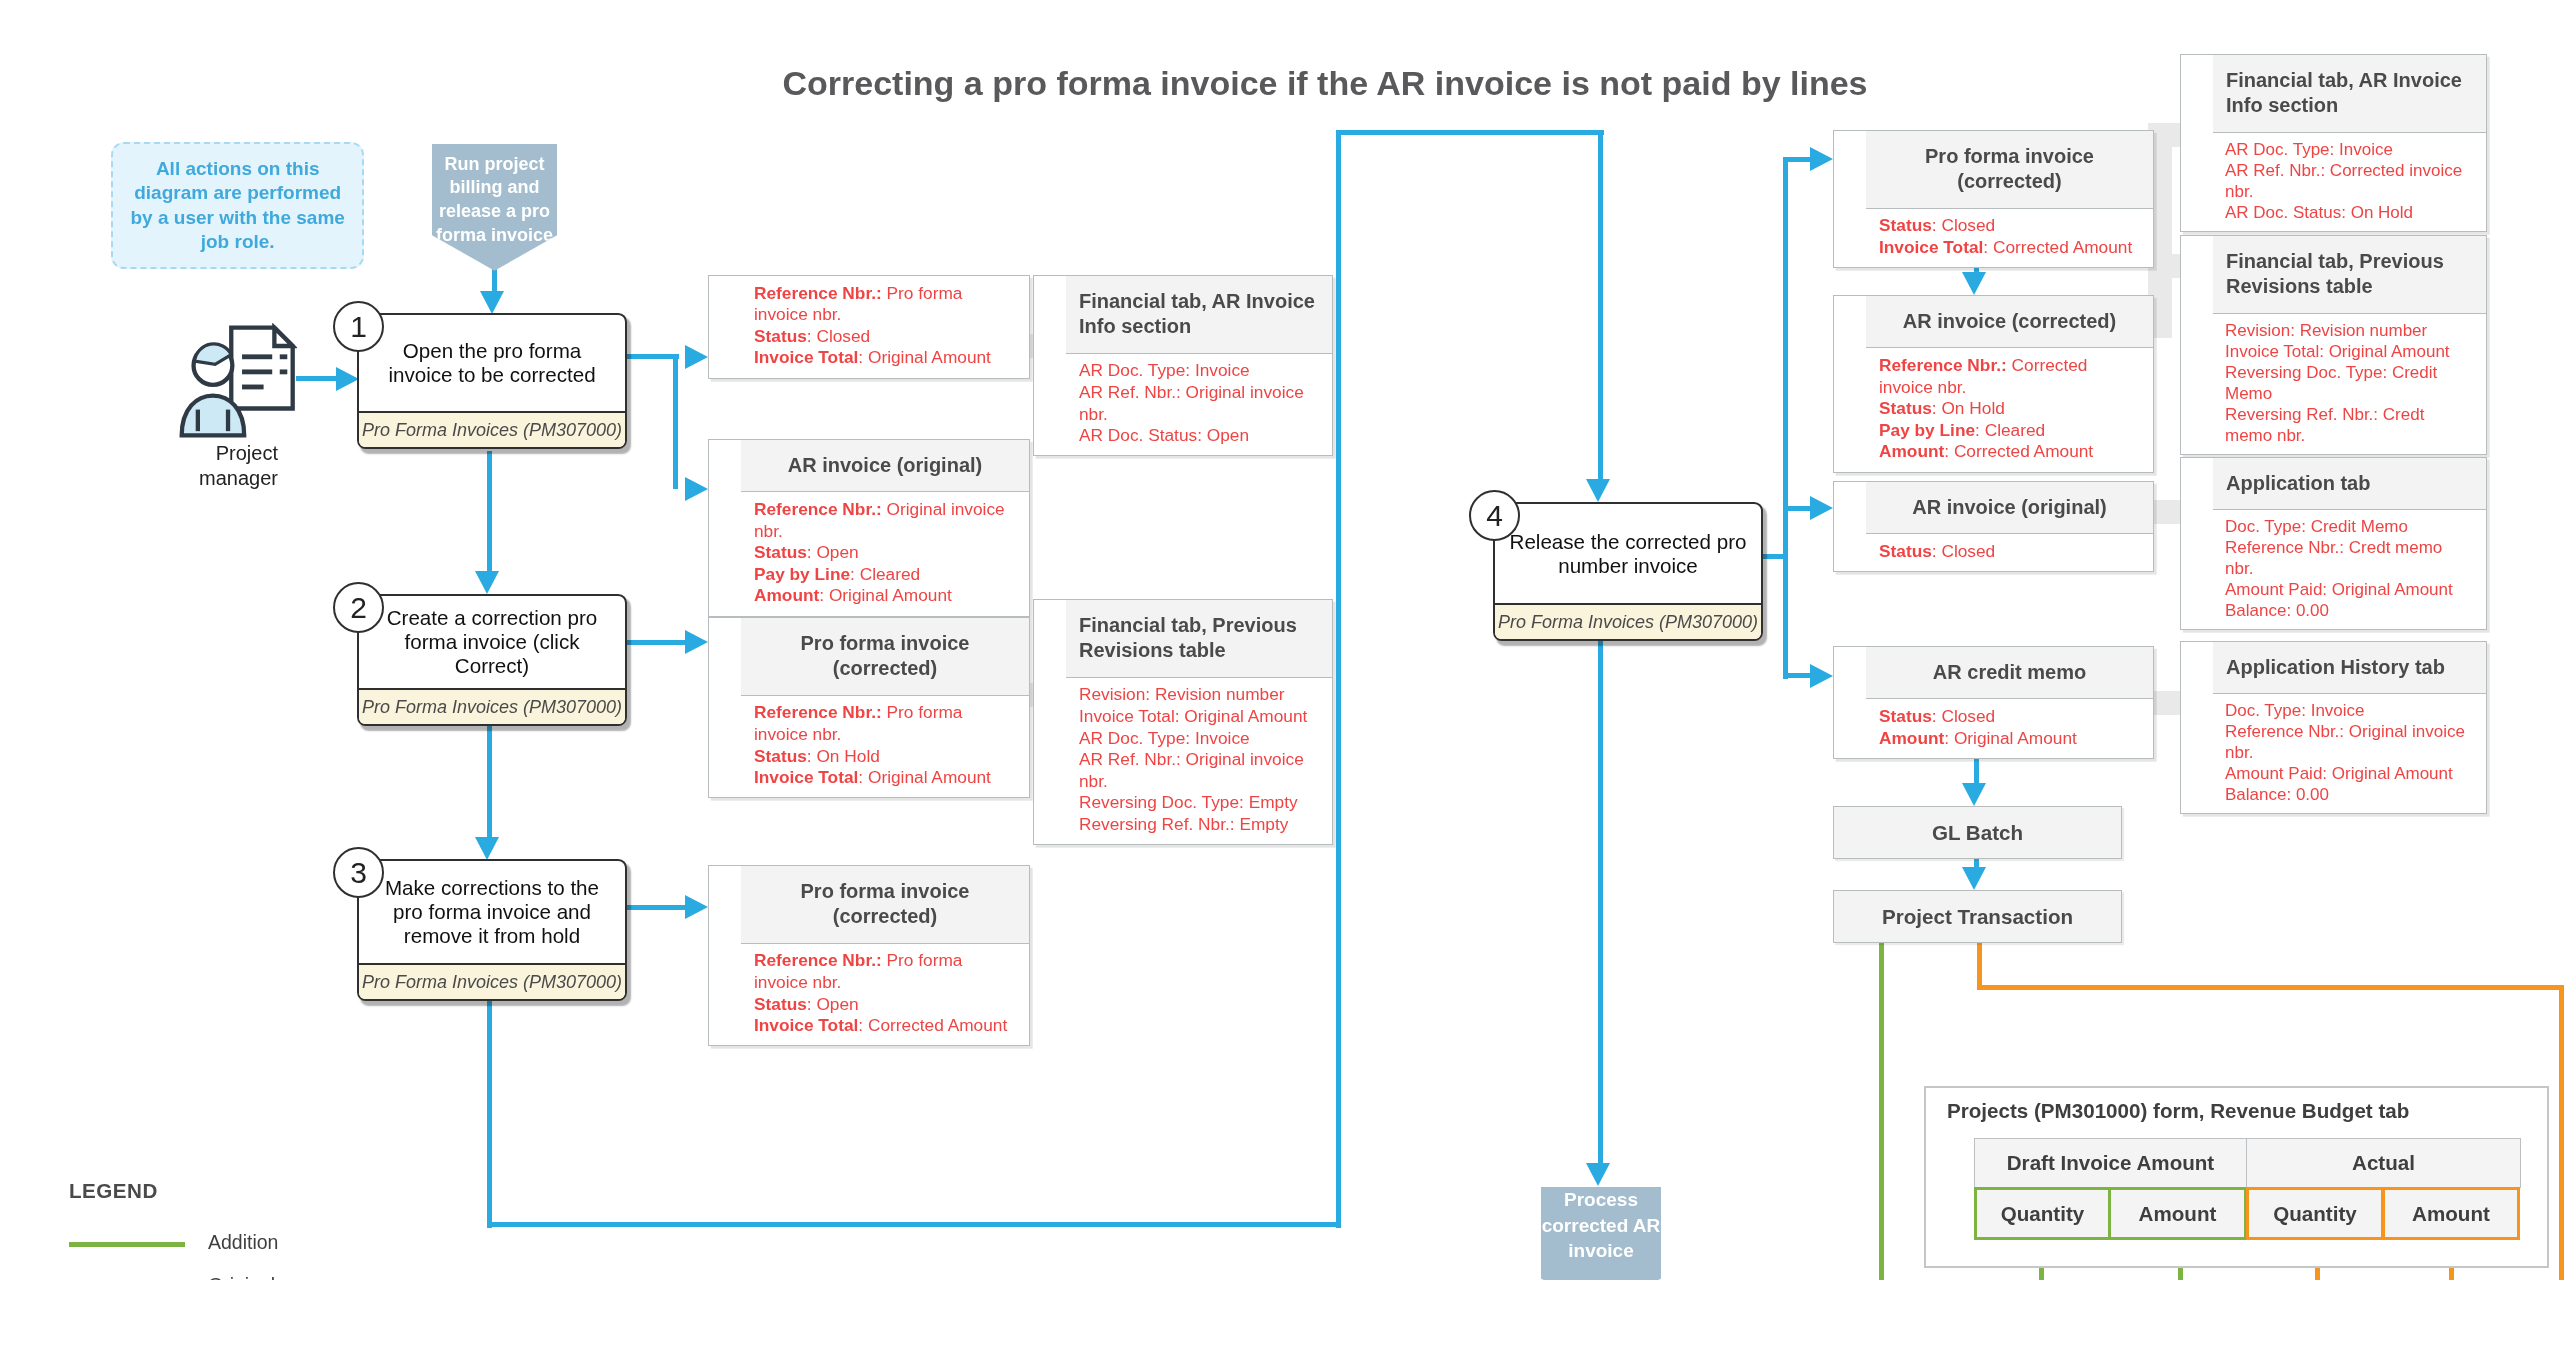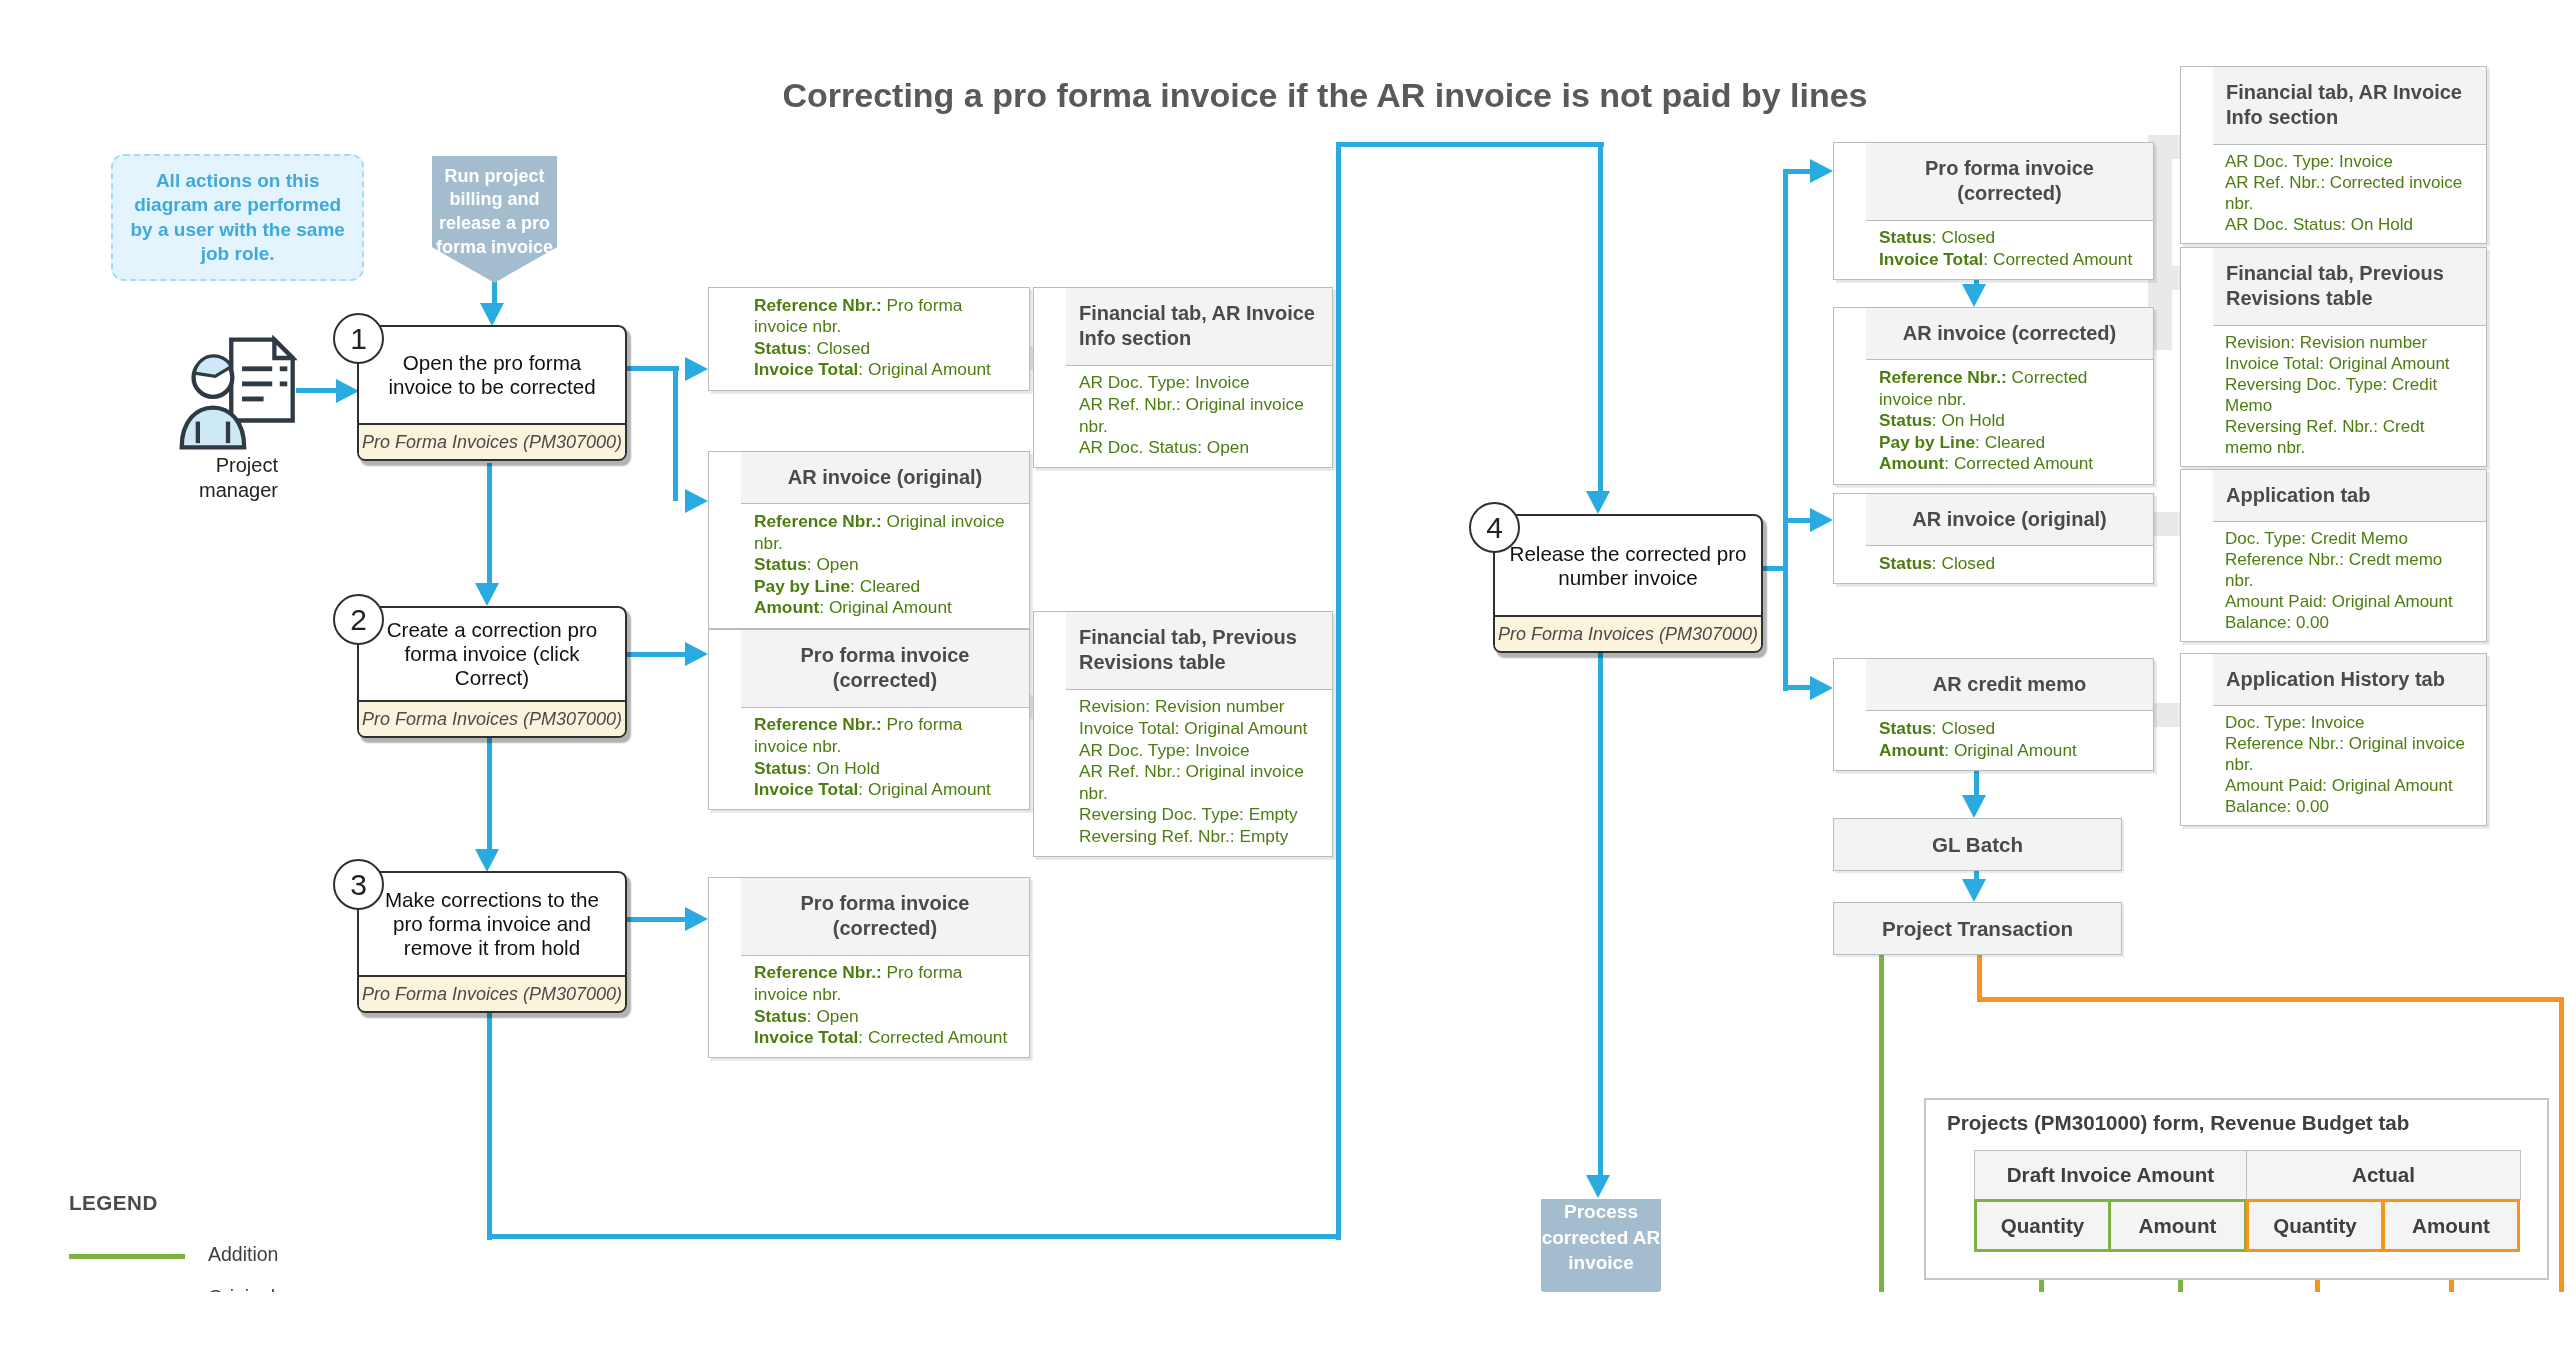--- a/index.html
+++ b/index.html
@@ -1,17 +1,17 @@
 <!DOCTYPE html>
 <html style="font-size:8.7px"><head>
 <meta charset="utf-8">
 <style>
   html,body{margin:0;padding:0;background:#fff;}
   #canvas{position:relative;width:2576px;height:1280px;background:#fff;
-          font-family:"Liberation Sans", sans-serif;overflow:hidden;margin-top:12px;}
+          font-family:"Liberation Sans", sans-serif;overflow:hidden;}
   .abs{position:absolute;}
   .title{font-size:34px;font-weight:bold;color:#59595B;text-align:center;}
   
   .ln{position:absolute;background:#29ABE2;}
   .lg{position:absolute;background:#7CB342;}
   .lo{position:absolute;background:#F7941D;}
   .gs{position:absolute;background:#E9E9E9;}
   .ah{position:absolute;width:0;height:0;}
   .ah-d{border-left:12.4px solid transparent;border-right:12.4px solid transparent;border-top:23px solid #29ABE2;}
   .ah-r{border-top:12.4px solid transparent;border-bottom:12.4px solid transparent;border-left:23px solid #29ABE2;}
@@ -26,21 +26,21 @@
              display:flex;align-items:center;justify-content:center;font-style:italic;
              font-size:18px;color:#4A4A4A;}
   .numc{position:absolute;width:47px;height:47px;border:2.7px solid #2F2F2F;border-radius:50%;
         background:#fff;display:flex;align-items:center;justify-content:center;
         font-size:30px;color:#222;z-index:6;}
   
   .info{position:absolute;border:1.6px solid #B7BDBF;background:#fff;box-shadow:2.7px 2.7px 0 rgba(0,0,0,.10);padding-left:32px;}
   .info-h{font-size:20px;font-weight:bold;color:#4A4A4A;background:#F3F3F3;
           border-bottom:1.6px solid #B7BDBF;padding:13px;line-height:25.4px;}
   .center{text-align:center;}
-  .info-b{font-size:17.3px;line-height:21.6px;padding:6.5px 13px 8.7px 13px;color:#4d7c0f;background:#fff;}
+  .info-b{font-size:17.3px;line-height:21.6px;padding:6.5px 13px 8.7px 13px;color:#ef4444;background:#fff;}
   .info-b.sm{font-size:17px;line-height:21px;padding:6px 12px 8px 12px;}
   .b{font-weight:bold;}
   .hbox{position:absolute;background:#F3F3F3;border:1.6px solid #B7BDBF;display:flex;align-items:center;
         justify-content:center;font-weight:bold;font-size:20.6px;color:#4A4A4A;
         box-shadow:2.2px 2.2px 0 rgba(0,0,0,.08);}
   
   .note{position:absolute;background:#E4F4FC;border:2.2px dashed #A9D9F2;border-radius:13px;
         color:#3FA9DC;font-size:19px;font-weight:bold;text-align:center;
         padding:13px 9.7px;line-height:1.28;}
   .banner{position:absolute;background:#A3BDCE;color:#fff;font-weight:bold;text-align:center;

